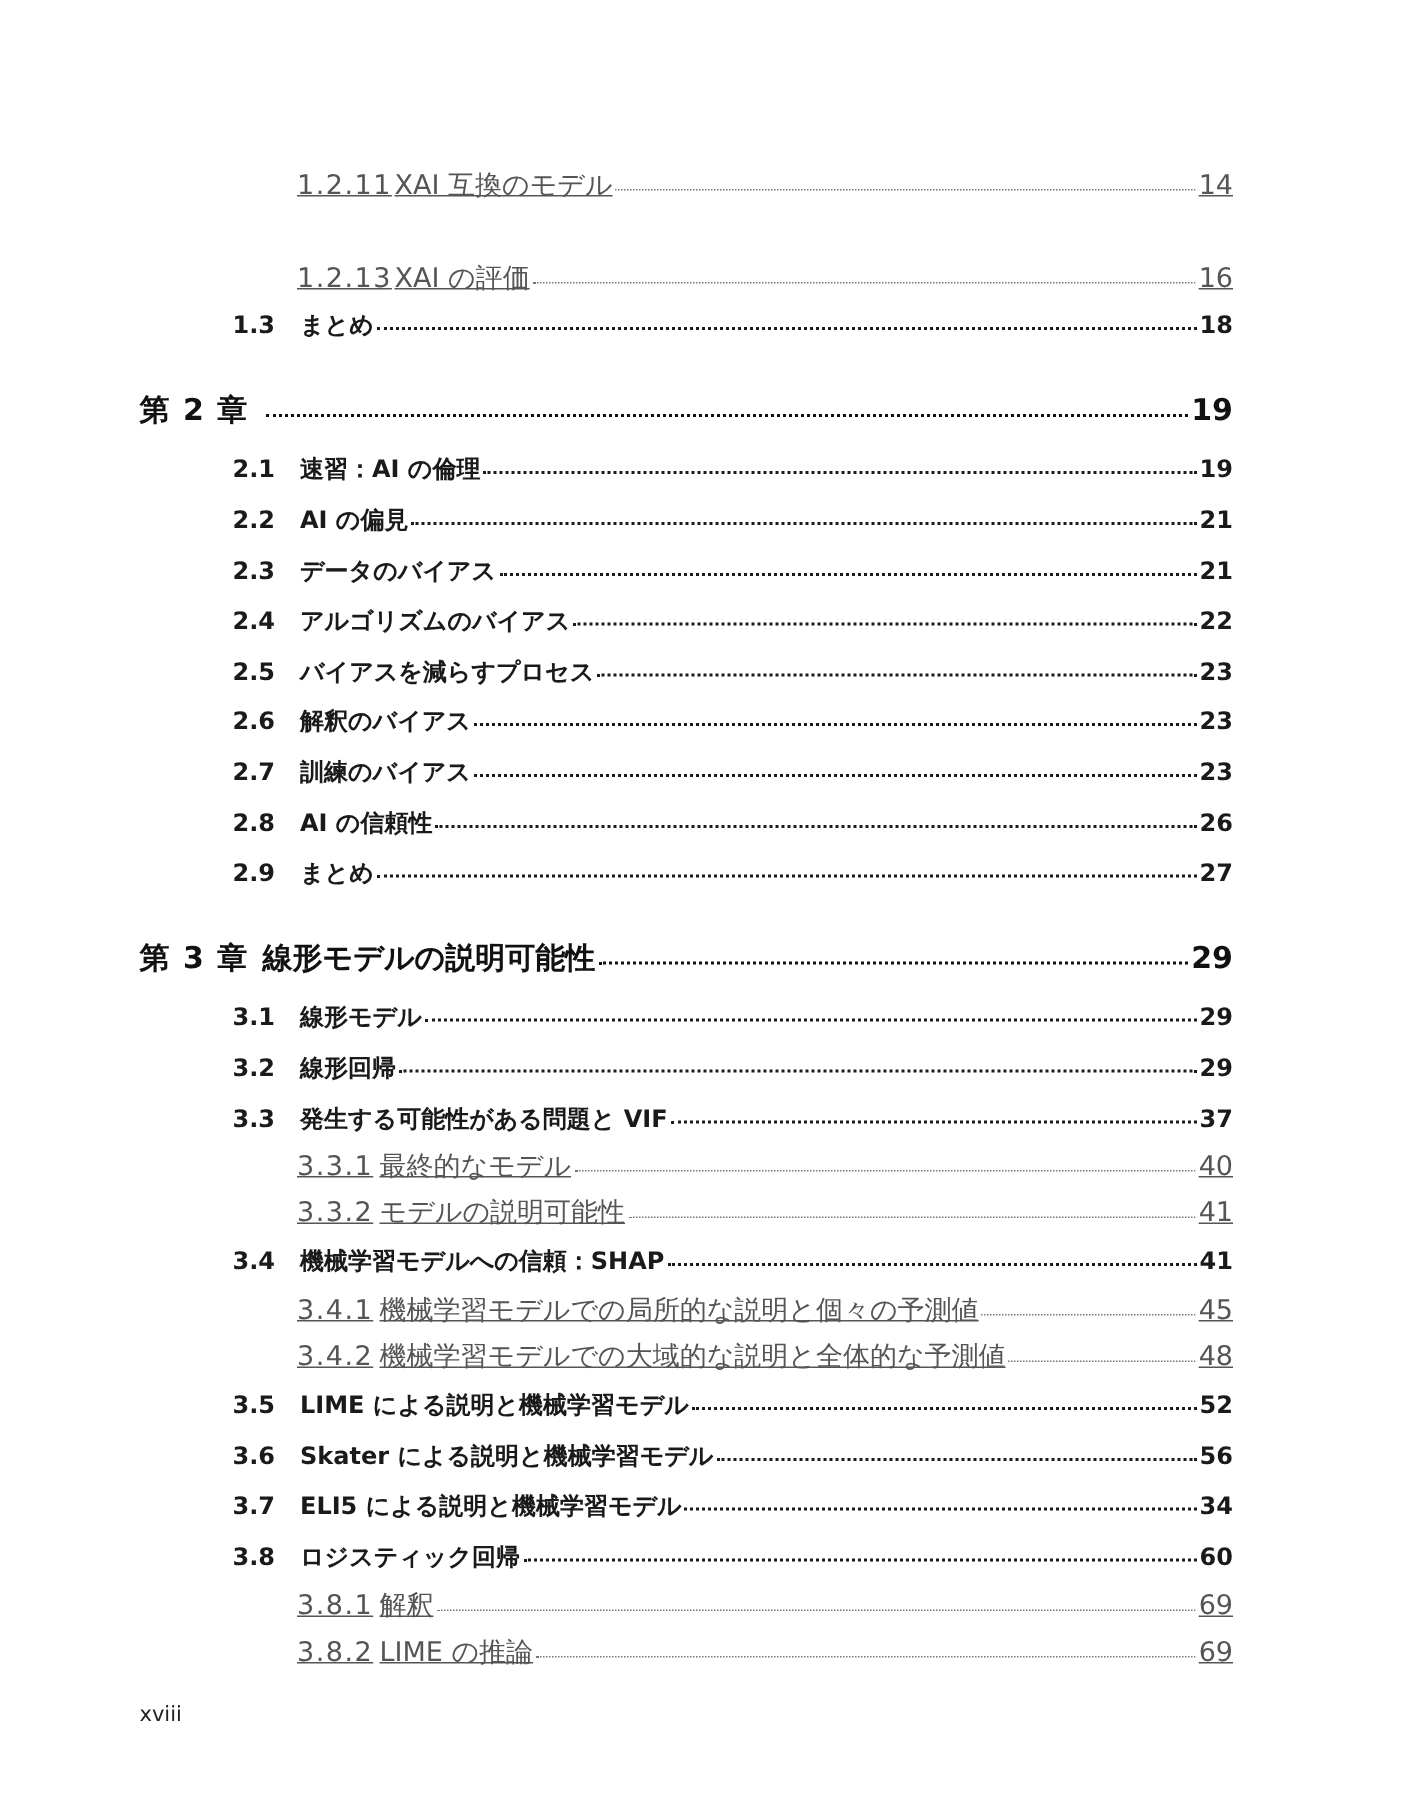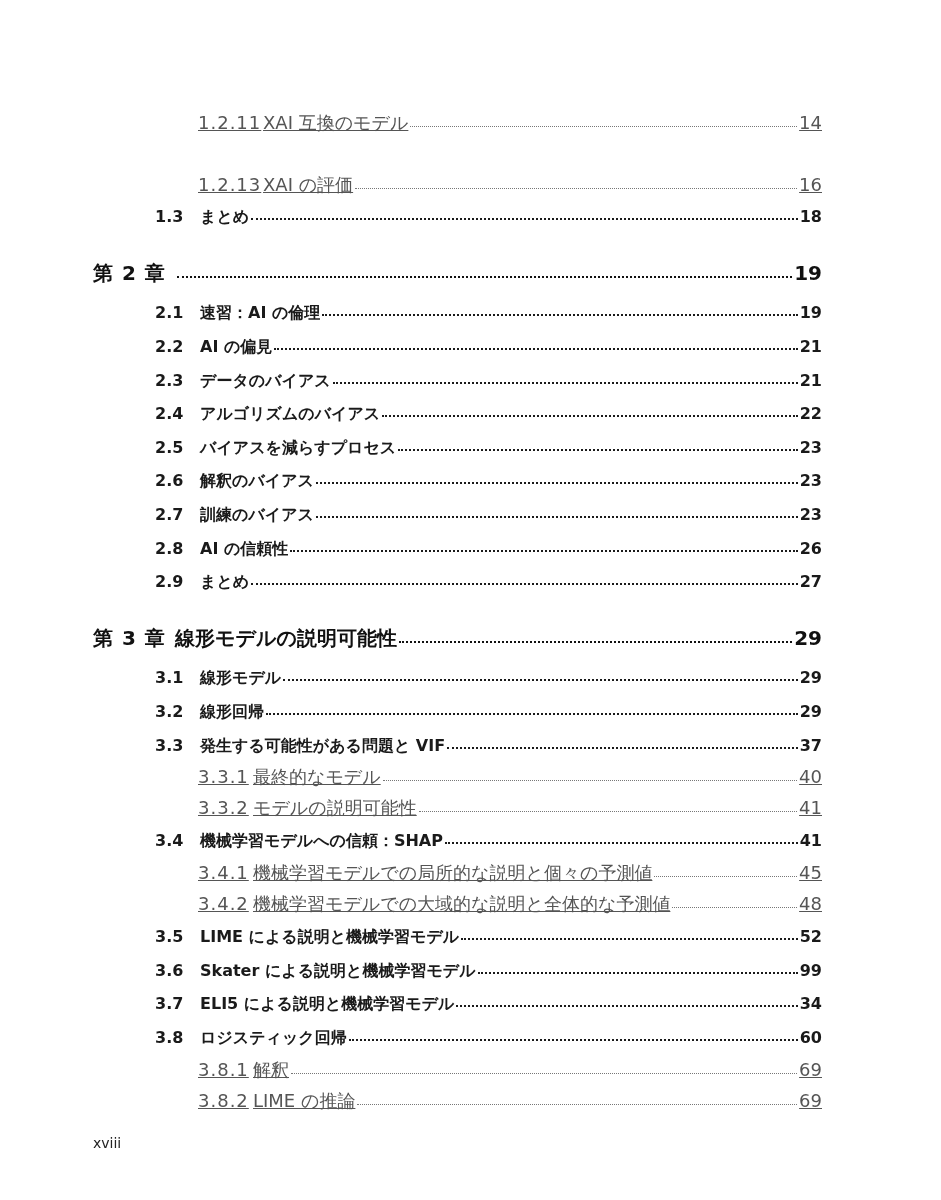--- a/index.html
+++ b/index.html
@@ -240,21 +240,21 @@
   <div class="row section" style="top:926px">
     <span class="num">3.5</span>
     <span class="title">LIME による説明と機械学習モデル</span>
     <span class="leader"></span>
     <span class="page-no">52</span>
   </div>
   <div class="row section" style="top:960px">
     <span class="num">3.6</span>
     <span class="title">Skater による説明と機械学習モデル</span>
     <span class="leader"></span>
-    <span class="page-no">99</span>
+    <span class="page-no">56</span>
   </div>
   <div class="row section" style="top:993px">
     <span class="num">3.7</span>
     <span class="title">ELI5 による説明と機械学習モデル</span>
     <span class="leader"></span>
     <span class="page-no">34</span>
   </div>
   <div class="row section" style="top:1027px">
     <span class="num">3.8</span>
     <span class="title">ロジスティック回帰</span>

